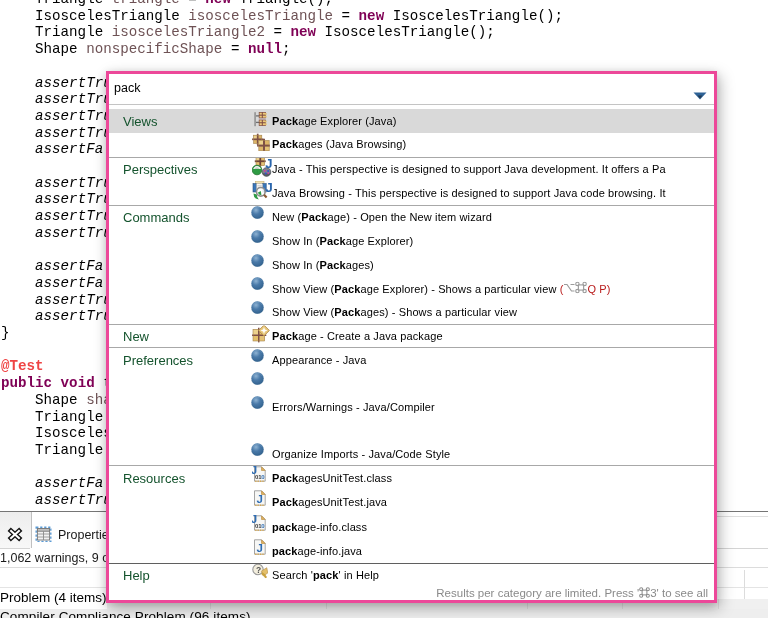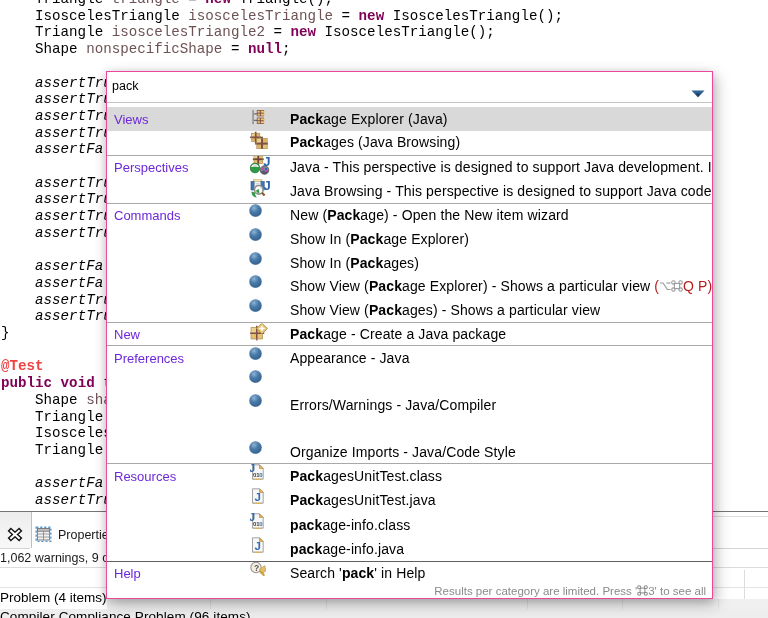--- a/index.html
+++ b/index.html
@@ -11,29 +11,29 @@
 
 .bp{position:absolute;left:0;top:511px;width:768px;height:107px;background:#fff;}
 .bp .topline{position:absolute;left:0;top:0;width:768px;height:1px;background:#757575;}
 .tabstrip{position:absolute;left:0;top:1px;width:768px;height:36px;background:linear-gradient(#ededed,#f8f8f8);}
 .tabsel{position:absolute;left:31px;top:0;width:737px;height:36px;background:#fff;border-left:1px solid #c0c0c0;}
 .warn{position:absolute;left:0;top:40px;width:107px;height:15px;overflow:hidden;font-size:12.5px;color:#1a1a1a;white-space:nowrap;}
 .hline{position:absolute;background:#d9d9d9;height:1px;}
 .prob{position:absolute;left:0;top:79px;width:110px;overflow:hidden;font-size:13.5px;color:#000;}
 .grayrow{position:absolute;left:0;top:97px;width:768px;height:10px;background:#ededed;overflow:hidden;font-size:13px;color:#000;}
 
-.popup{position:absolute;left:106px;top:71px;width:605px;height:526px;background:#fff;border:1px solid #ec4899;box-shadow:3px 5px 14px rgba(0,0,0,0.28), -1px 2px 8px rgba(0,0,0,0.12);text-decoration:underline;}
+.popup{position:absolute;left:106px;top:71px;width:605px;height:526px;background:#fff;border:3px solid #ec4899;box-shadow:3px 5px 14px rgba(0,0,0,0.28), -1px 2px 8px rgba(0,0,0,0.12);text-decoration:underline;}
 .search{position:absolute;left:0;top:0;width:605px;height:30px;border-bottom:1px solid #c4c4c4;}
 .search .q{position:absolute;left:5px;top:7px;font-size:12.5px;color:#000;}
 .row{position:absolute;left:0;width:605px;height:23.7px;overflow:hidden;}
-.cat{position:absolute;left:7px;top:50%;transform:translateY(-50%);font-size:13px;color:#6d28d9;}
+.cat{position:absolute;left:14px;top:50%;transform:translateY(-50%);font-size:13px;color:#14532d;}
 .ico{position:absolute;left:143px;top:50%;transform:translateY(-50%);}
 .icos{position:absolute;left:141.5px;top:50%;transform:translateY(calc(-50% - 3px));}
 .icof{position:absolute;left:143px;top:50%;transform:translateY(calc(-50% - 2px));}
-.itx{position:absolute;left:163px;top:50%;transform:translateY(-50%);font-size:14px;color:#000;white-space:nowrap;letter-spacing:0.12px;margin-left:20px;}
+.itx{position:absolute;left:163px;top:50%;transform:translateY(-50%);font-size:11px;color:#000;white-space:nowrap;letter-spacing:0.12px;}
 .sep{position:absolute;left:0;width:605px;height:1px;background:#a8a8a8;}
 .hl{background:#d9d9d9;}
 .gy{color:#b91c1c;}
 .footer{position:absolute;right:6px;top:513px;font-size:11.5px;color:#8a8a8a;margin-left:37px;}
 </style></head>
 <body>
 <div class="code">    Triangle <span class="vr">triangle</span> = <span class="kw">new</span> Triangle();
     IsoscelesTriangle <span class="vr">isoscelesTriangle</span> = <span class="kw">new</span> IsoscelesTriangle();
     Triangle <span class="vr">isoscelesTriangle2</span> = <span class="kw">new</span> IsoscelesTriangle();
     Shape <span class="vr">nonspecificShape</span> = <span class="kw">null</span>;

